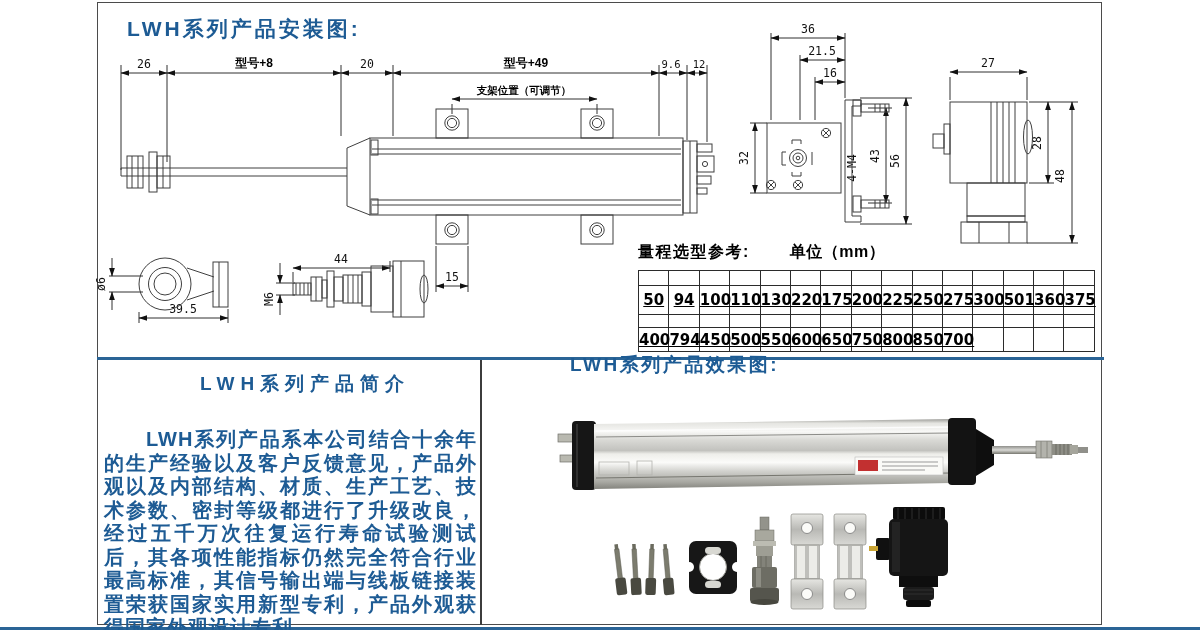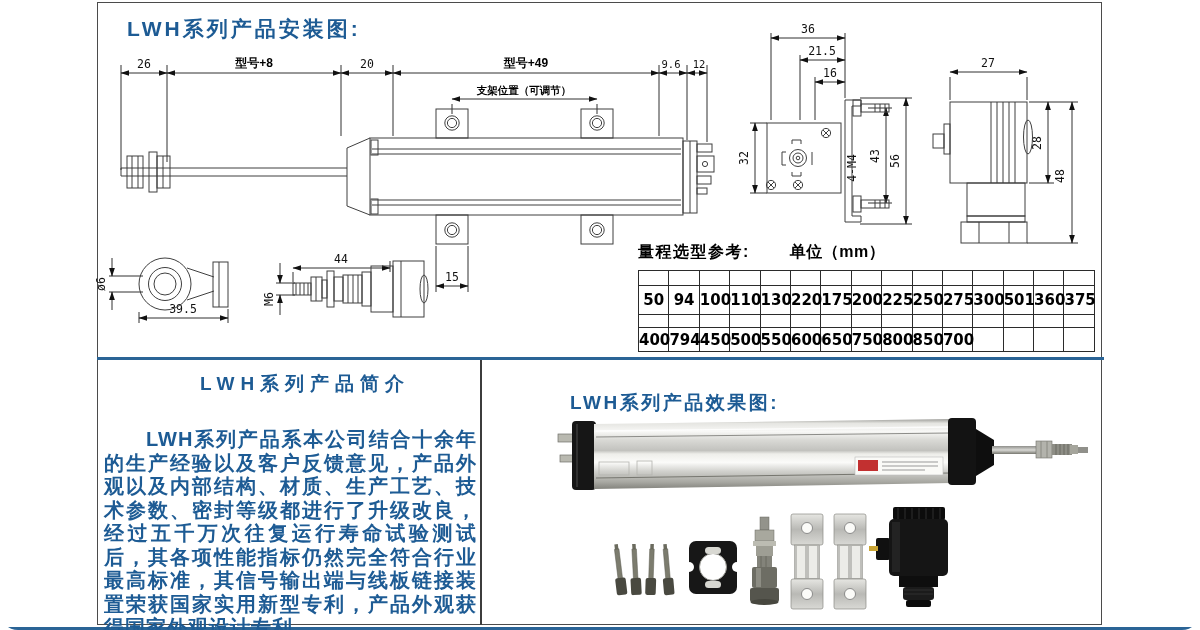--- a/index.html
+++ b/index.html
@@ -1,45 +1,45 @@
 <!DOCTYPE html>
 <html style="--c-accent: #1d5b94; --c-divider: #2a6496; --c-frame_border: #4b4b4b; --c-table_border: #2b2b2b; --c-line: #3f3f3f;"><head>
 <meta charset="utf-8">
 <style>
   html,body{margin:0;padding:0;background:#fff;}
   .page{position:relative;width:1200px;height:630px;background:#ffffff;overflow:hidden;
-        font-family:"Liberation Sans",sans-serif;border-radius:18px;}
+        font-family:"Liberation Sans",sans-serif;}
   .frame{position:absolute;left:97px;top:2px;width:1005px;height:623px;
          border:1.5px solid var(--c-frame_border,#4b4b4b);box-sizing:border-box;}
   .divider-h{position:absolute;left:97px;top:357px;width:1007px;height:3px;
          background:var(--c-divider,#2a6496);}
   .divider-v{position:absolute;left:480px;top:360px;width:2px;height:265px;background:#3c3c3c;}
   .bottom-bar{position:absolute;left:0;top:627px;width:1200px;height:3px;
          background:var(--c-divider,#2a6496);}
   .install-title{position:absolute;left:127px;top:15px;font-size:21px;font-weight:bold;
          color:var(--c-accent,#1d5b94);letter-spacing:3px;}
   .drawing{position:absolute;left:0;top:0;width:1200px;height:360px;}
   .photo-svg{position:absolute;left:481px;top:360px;width:623px;height:267px;}
   .range-head{position:absolute;left:638px;top:242px;font-size:16px;font-weight:bold;color:#000;
          letter-spacing:1.5px;white-space:nowrap;}
   .range-head .unit{margin-left:34px;letter-spacing:0.5px;}
   .range-table{position:absolute;left:638px;top:270px;width:457px;border-collapse:collapse;
-         table-layout:fixed;}
+         table-layout:fixed;text-decoration:underline;}
   .range-table td{border:1.3px solid var(--c-table_border,#2b2b2b);text-align:center;padding:0;
          font-family:"DejaVu Sans",sans-serif;font-weight:bold;font-size:15px;color:#000;}
   .range-table tr:nth-child(1) td{height:14px;}
   .range-table tr:nth-child(2) td{height:28px;}
   .range-table tr:nth-child(3) td{height:12px;}
   .range-table tr:nth-child(4) td{height:23px;}
   .intro-title{position:absolute;left:97px;top:371px;width:384px;text-align:center;
          font-size:19px;font-weight:bold;letter-spacing:6px;color:var(--c-accent,#1d5b94);margin-left:16px;}
   .intro-body{position:absolute;left:104px;top:428px;width:373px;font-size:20px;line-height:23.5px;
          font-weight:bold;color:var(--c-accent,#1d5b94);text-align:justify;text-indent:2.1em;
          letter-spacing:1px;}
-  .gallery-title{position:absolute;left:570px;top:390px;font-size:19px;font-weight:bold;
+  .gallery-title{position:absolute;left:570px;top:352px;font-size:19px;font-weight:bold;
          letter-spacing:2.5px;color:var(--c-accent,#1d5b94);}
   
   .ln{stroke:var(--c-line,#3f3f3f);stroke-width:1;fill:none;}
   .dim{stroke:#1a1a1a;stroke-width:0.9;fill:none;}
   .dtxt{font-family:"DejaVu Sans Mono",monospace;font-size:11.5px;fill:#111;}
   .stxt{font-family:"DejaVu Sans Mono",monospace;font-size:10.5px;fill:#111;}
   .ctxt{font-family:"Liberation Sans",sans-serif;font-size:12px;font-weight:bold;fill:#000;}
   .cstxt{font-family:"Liberation Sans",sans-serif;font-size:10.5px;font-weight:bold;fill:#000;}
 </style>
 </head>

